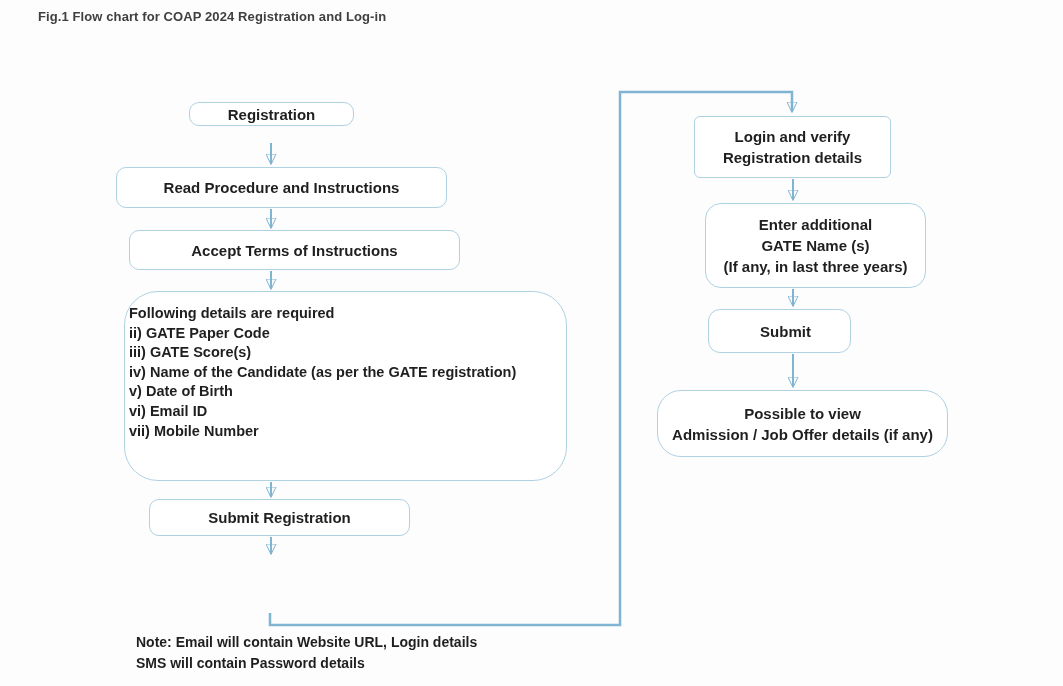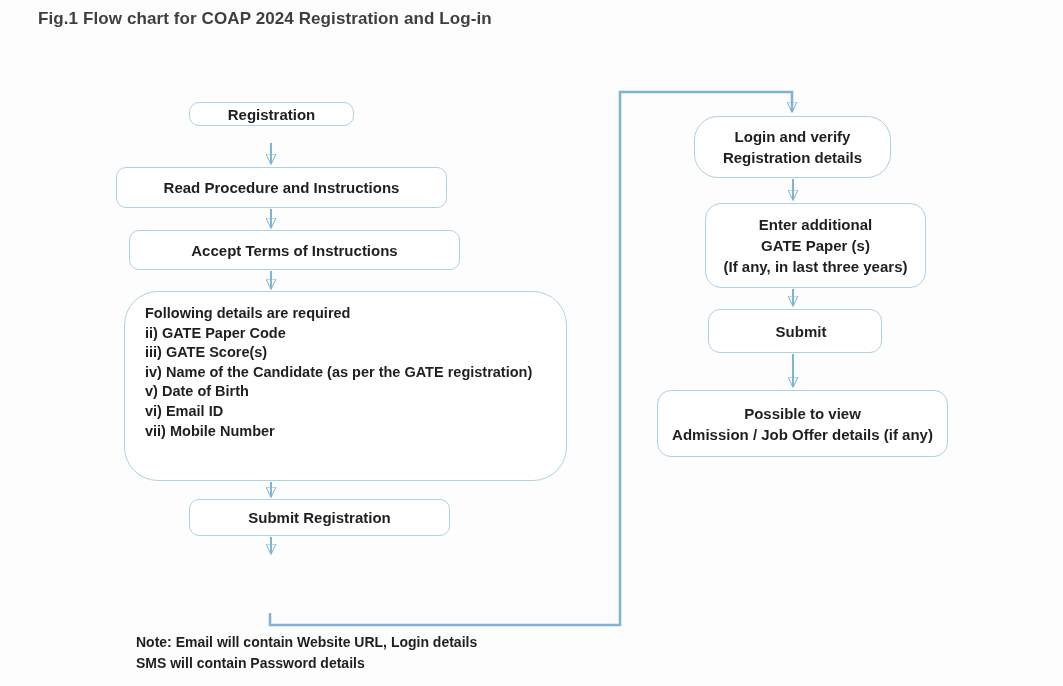--- a/index.html
+++ b/index.html
@@ -19,21 +19,21 @@
     position: relative;
     width: 1063px;
     height: 686px;
     background: var(--background);
     overflow: hidden;
   }
   .fig-title {
     position: absolute;
     left: 38px;
     top: 9px;
-    font-size: 17px;
+    font-size: 13px;
     font-weight: 700;
     color: var(--title-text);
     letter-spacing: 0.1px;
   }
   svg.lines {
     position: absolute;
     inset: 0;
     z-index: 1;
     pointer-events: none;
   }
@@ -60,30 +60,30 @@
   }
   .n-registration { left: 189px; top: 102px; width: 165px; height: 24px; }
   .n-read        { left: 116px; top: 167px; width: 331px; height: 41px; }
   .n-accept      { left: 129px; top: 230px; width: 331px; height: 40px; }
   .n-details {
     left: 124px; top: 291px; width: 443px; height: 190px;
     border-radius: 34px;
     align-items: flex-start;
     justify-content: flex-start;
     text-align: left;
-    padding: 12px 20px;
+    padding: 12px 4px;
     font-size: 14.5px;
     line-height: 19.6px;
   }
-  .n-submit-reg  { left: 149px; top: 499px; width: 261px; height: 37px; margin-left: 40px; }
+  .n-submit-reg  { left: 149px; top: 499px; width: 261px; height: 37px; }
   .n-receive     { left: 150px; top: 556px; width: 270px; height: 57px; border-radius: 12px; }
-  .n-login       { left: 694px; top: 116px; width: 197px; height: 62px; border-radius: 24px; }
+  .n-login       { left: 694px; top: 116px; width: 197px; height: 62px; border-radius: 6px; }
   .n-enter       { left: 685px; top: 203px; width: 221px; height: 85px; border-radius: 16px; margin-left: 20px; }
-  .n-submit      { left: 708px; top: 309px; width: 174px; height: 44px; border-radius: 12px; padding-left: 12px; }
-  .n-possible    { left: 657px; top: 390px; width: 291px; height: 67px; border-radius: 14px; }
+  .n-submit      { left: 708px; top: 309px; width: 143px; height: 44px; border-radius: 12px; padding-left: 12px; }
+  .n-possible    { left: 657px; top: 390px; width: 291px; height: 67px; border-radius: 24px; }
   .node .line { display: block; }
   .note {
     position: absolute;
     left: 136px;
     top: 632px;
     z-index: 2;
     font-weight: 700;
     font-size: 14px;
     line-height: 21px;
     color: var(--text);
@@ -141,21 +141,21 @@
   </div>
 
 
   <div class="node n-login">
     <span class="line">Login and verify</span>
     <span class="line">Registration details</span>
   </div>
 
   <div class="node n-enter">
     <span class="line">Enter additional</span>
-    <span class="line">GATE Paper (s)</span>
+    <span class="line">GATE Name (s)</span>
     <span class="line">(If any, in last three years)</span>
   </div>
 
   <div class="node n-submit">
     <span class="line">Submit</span>
   </div>
 
   <div class="node n-possible">
     <span class="line">Possible to view</span>
     <span class="line">Admission / Job Offer details (if any)</span>

